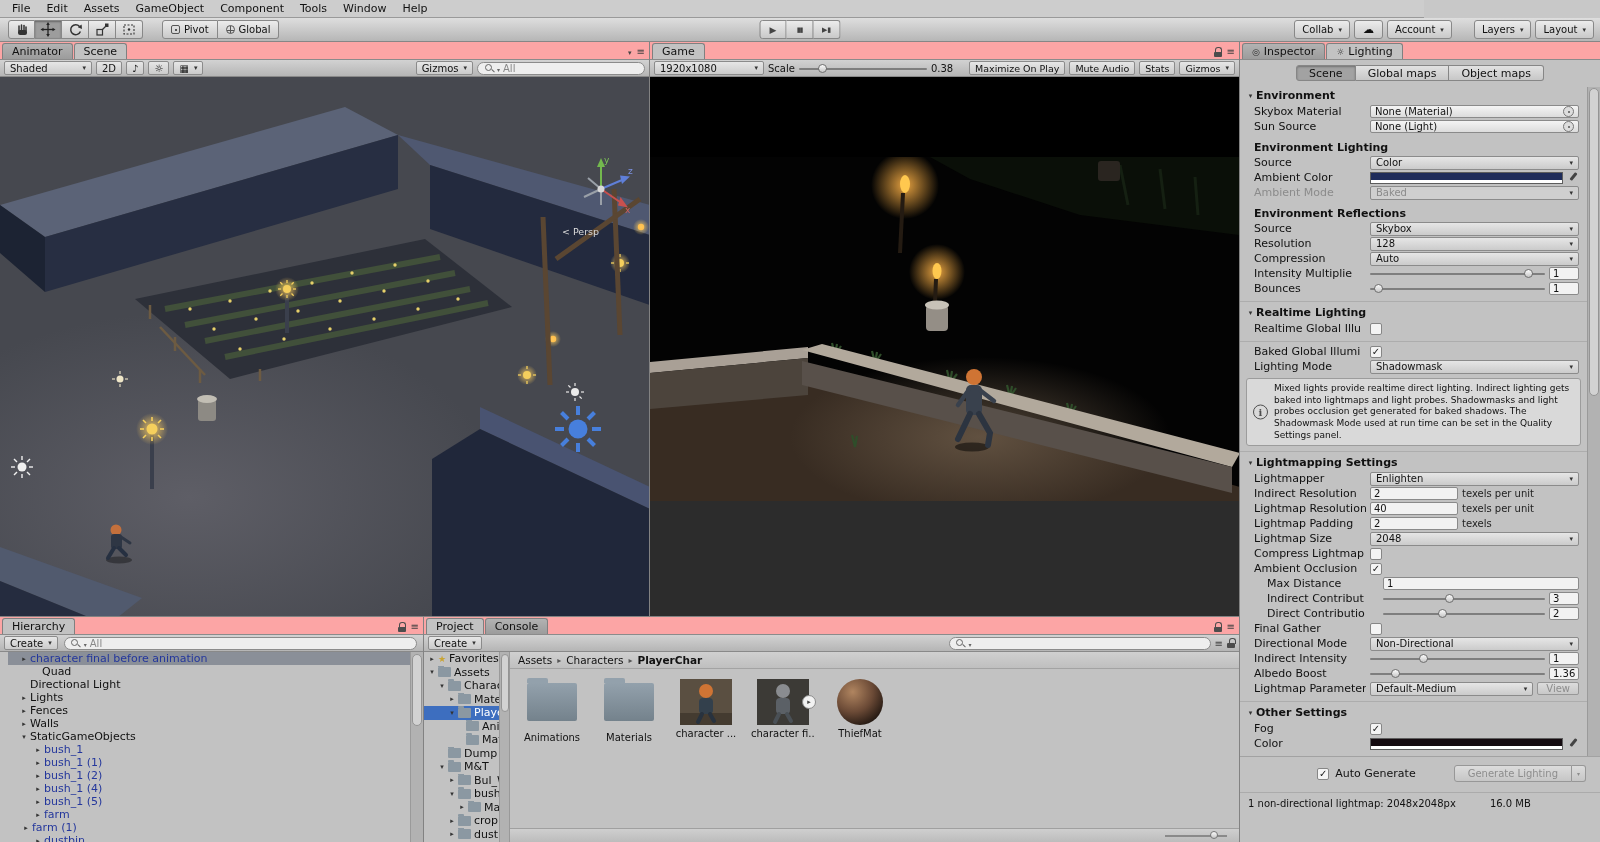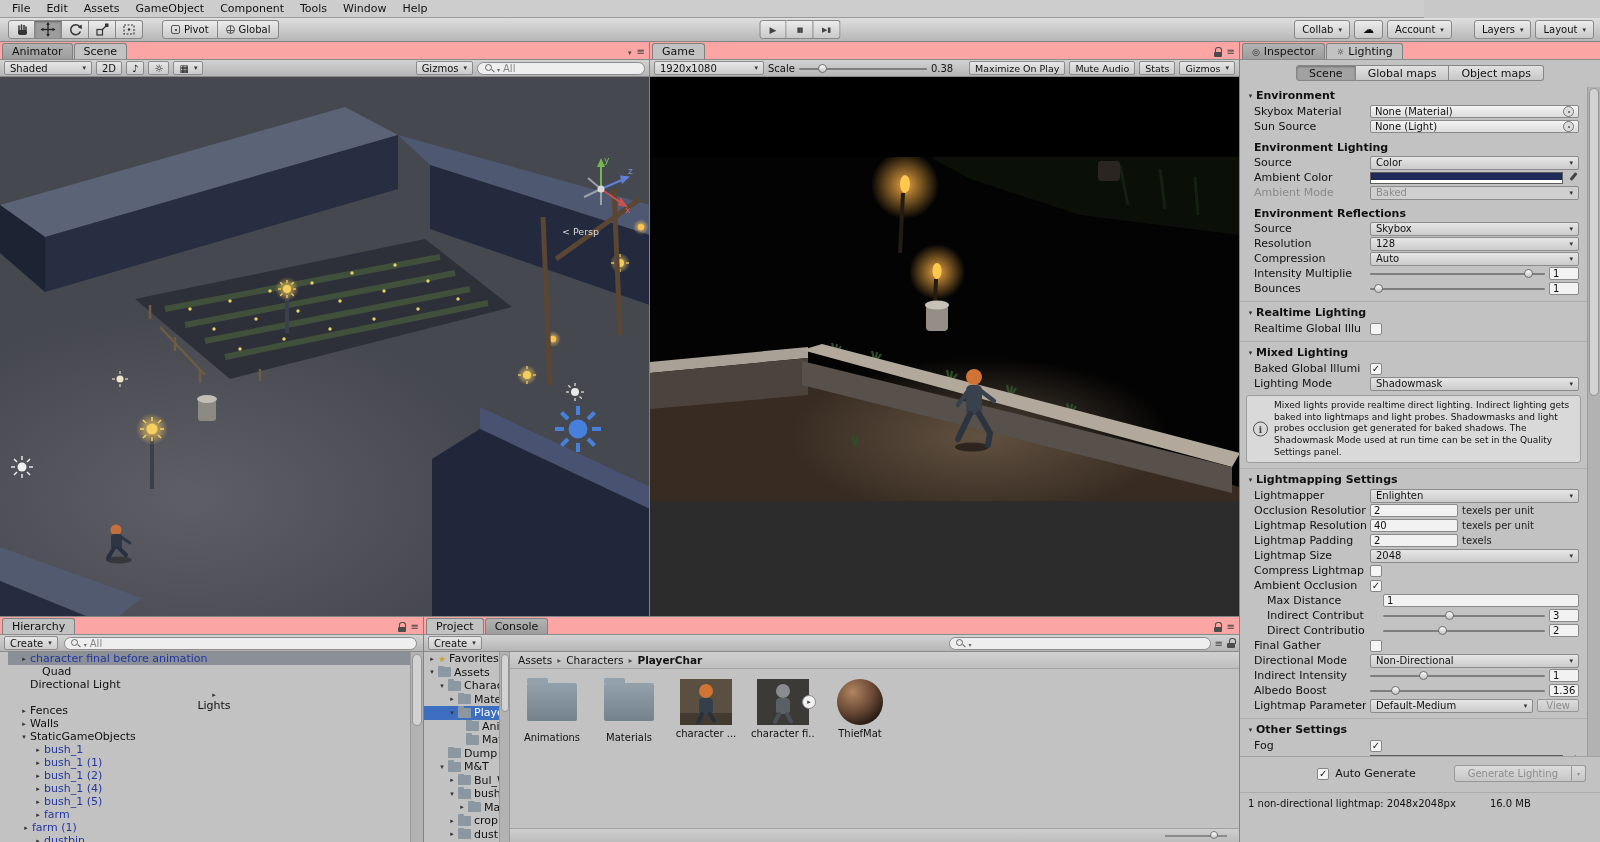--- a/index.html
+++ b/index.html
@@ -685,21 +685,21 @@
       <div class="hrow sel prefab" style="padding-left:10px;">
           <span class="tri r"></span>
           <span class="hlabel">character final before animation</span>
         </div>
       <div class="hrow" style="padding-left:34px;">
           <span class="hlabel">Quad</span>
         </div>
       <div class="hrow" style="padding-left:22px;">
           <span class="hlabel">Directional Light</span>
         </div>
-      <div class="hrow" style="padding-left:10px;flex-direction:column;">
+      <div class="hrow" style="padding-left:10px;">
           <span class="tri r"></span>
           <span class="hlabel">Lights</span>
         </div>
       <div class="hrow" style="padding-left:10px;">
           <span class="tri r"></span>
           <span class="hlabel">Fences</span>
         </div>
       <div class="hrow" style="padding-left:10px;">
           <span class="tri r"></span>
           <span class="hlabel">Walls</span>
@@ -1014,24 +1014,20 @@
             <span class="tri d"></span>
             <span>Realtime Lighting</span>
           </div>
         <div class="irow">
           <span class="lbl">Realtime Global Illu</span>
           <span class="chk"></span>
         </div>
 
         <div class="sep"></div>
 
-        <div class="hdr">
-            <span class="tri d"></span>
-            <span>Mixed Lighting</span>
-          </div>
         <div class="irow">
           <span class="lbl">Baked Global Illumi</span>
           <span class="chk on"></span>
         </div>
         <div class="irow">
           <span class="lbl">Lighting Mode</span>
           <div class="dd ddw">
               <span>Shadowmask</span>
             </div>
         </div>
@@ -1046,21 +1042,21 @@
             <span class="tri d"></span>
             <span>Lightmapping Settings</span>
           </div>
         <div class="irow">
           <span class="lbl">Lightmapper</span>
           <div class="dd ddw">
               <span>Enlighten</span>
             </div>
         </div>
         <div class="irow">
-          <span class="lbl">Occlusion Resolution</span>
+          <span class="lbl">Indirect Resolution</span>
           <span class="numf w88">2</span>
           <span class="unit">texels per unit</span>
         </div>
         <div class="irow">
           <span class="lbl">Lightmap Resolution</span>
           <span class="numf w88">40</span>
           <span class="unit">texels per unit</span>
         </div>
         <div class="irow">
           <span class="lbl">Lightmap Padding</span>

